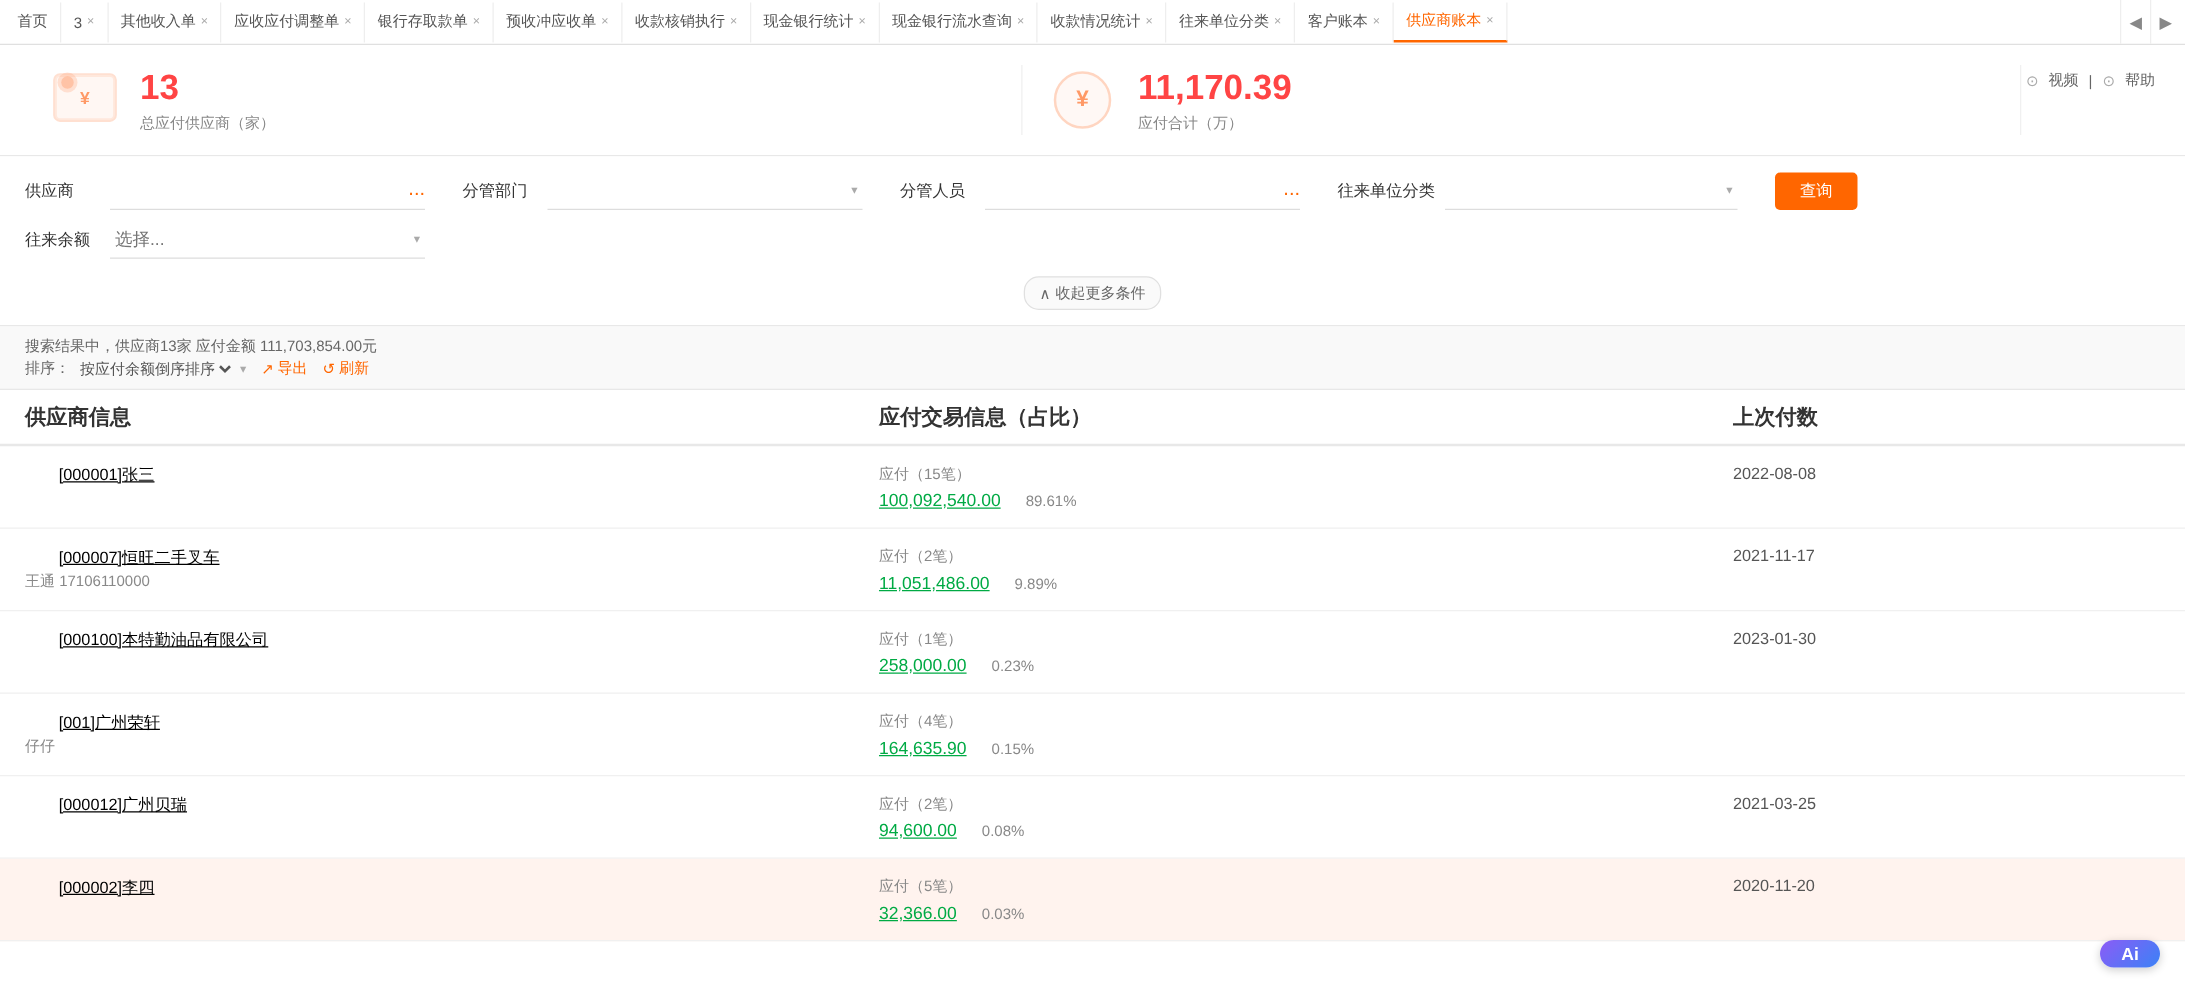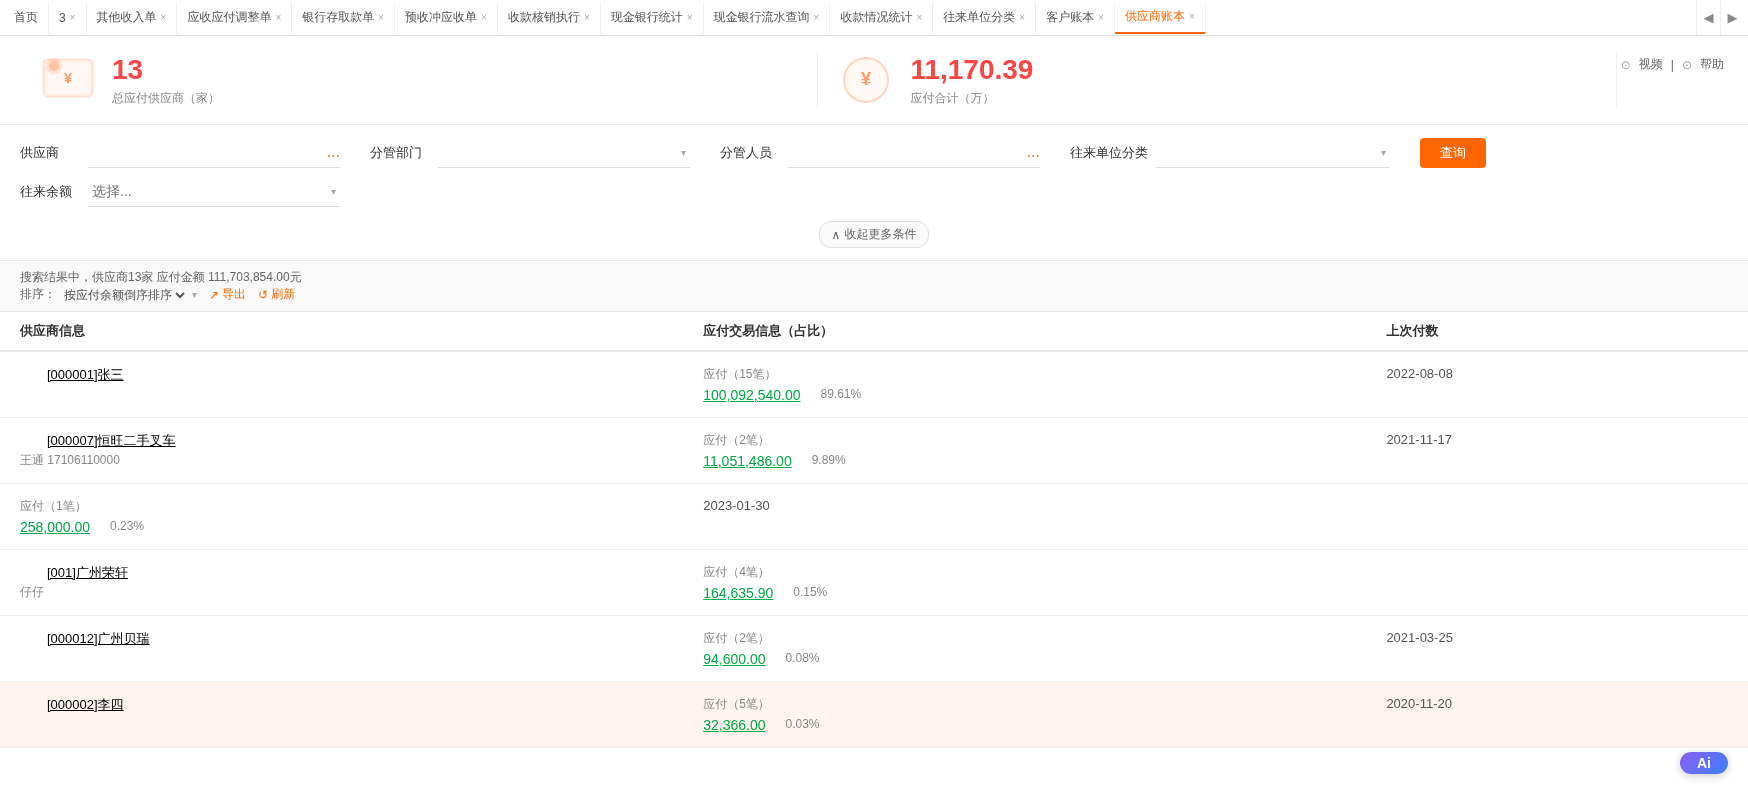--- a/index.html
+++ b/index.html
@@ -210,21 +210,21 @@
     .table-container {
       background: #fff;
       margin: 0;
     }
     .table-header {
       display: grid;
       grid-template-columns: 2fr 2fr 1fr;
       padding: 10px 20px;
       border-bottom: 2px solid #e8e8e8;
       font-weight: 600;
-      font-size: 13px;
+      font-size: 17px;
       color: #333;
       background: #fff;
     }
     .table-row {
       display: grid;
       grid-template-columns: 2fr 2fr 1fr;
       padding: 14px 20px;
       border-bottom: 1px solid #f0f0f0;
       align-items: start;
     }
@@ -252,21 +252,21 @@
       cursor: pointer;
       text-decoration: underline;
     }
     .transaction-pct {
       font-size: 12px;
       color: #888;
       margin-left: 12px;
     }
     .transaction-row {
       display: flex;
-      align-items: flex-start;
+      align-items: flex-end;
       margin-top: 4px;
       gap: 8px;
     }
     .last-payment {
       font-size: 13px;
       color: #555;
     }
 
     
     .main-content {
@@ -496,20 +496,23 @@
           <span class="transaction-pct">9.89%</span>
         </div>
       </div>
       <div>
         <span class="last-payment">2021-11-17</span>
       </div>
     </div>
 
     <div class="table-row" id="row3">
       <div>
+        <div class="supplier-link">[000100]本特勤油品有限公司</div>
+      </div>
+      <div>
         <div class="transaction-label">应付（1笔）</div>
         <div class="transaction-row">
           <span class="transaction-amount">258,000.00</span>
           <span class="transaction-pct">0.23%</span>
         </div>
       </div>
       <div>
         <span class="last-payment">2023-01-30</span>
       </div>
     </div>

